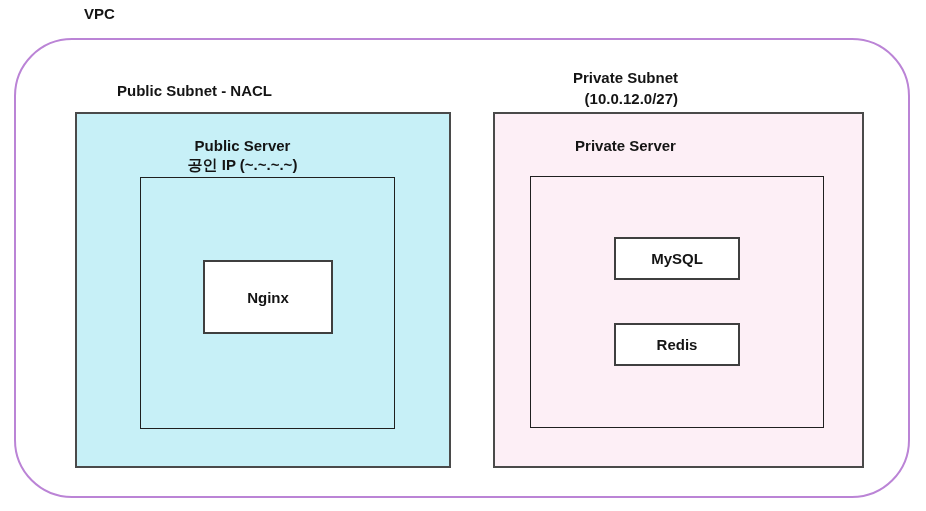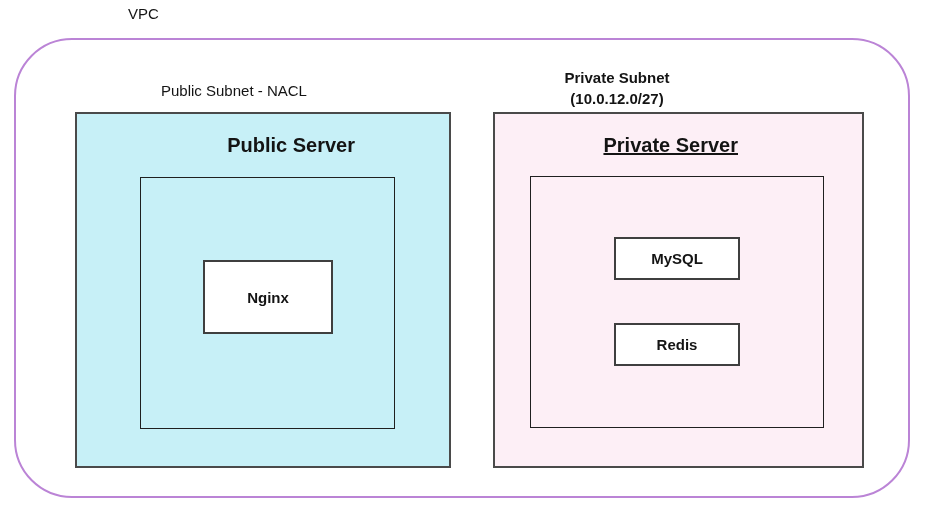--- a/index.html
+++ b/index.html
@@ -11,26 +11,25 @@
   .canvas {
     position: relative;
     width: 926px;
     height: 511px;
     background: #ffffff;
     overflow: hidden;
     color: #141414;
   }
   .label {
     position: absolute;
-    font-weight: normal;
+    font-weight: bold;
     font-size: 15px;
     line-height: 19px;
     white-space: nowrap;
     color: #141414;
-    margin-left: 44px;
   }
   .vpc-box {
     position: absolute;
     left: 14px;
     top: 38px;
     width: 896px;
     height: 460px;
     border: 2px solid #bb84d6;
     border-radius: 58px;
     box-sizing: border-box;
@@ -49,35 +48,35 @@
   .server-box {
     position: absolute;
     border: 1.5px solid #1f1f1f;
     box-sizing: border-box;
     background: transparent;
   }
   .server-box.public  { left: 140px; top: 177px; width: 255px; height: 252px; }
   .server-box.private { left: 530px; top: 176px; width: 294px; height: 252px; }
   .server-label {
     position: absolute;
-    text-align: right;
+    text-align: center;
     font-weight: bold;
-    font-size: 20px;
+    font-size: 15px;
     line-height: 19px;
     width: 225px;
     color: #141414;
   }
   .server-label.public  { left: 130px; top: 136px; }
-  .server-label.private { left: 513px; top: 136px; text-decoration: underline; }
+  .server-label.private { left: 513px; top: 136px; }
   .subnet-label-block {
     position: absolute;
     left: 556px;
     top: 67px;
     width: 122px;
-    text-align: center;
+    text-align: right;
     font-weight: bold;
     font-size: 15px;
     line-height: 21px;
     color: #141414;
   }
   .node {
     position: absolute;
     background: #ffffff;
     border: 2px solid #3f3f3f;
     box-sizing: border-box;
@@ -100,20 +99,21 @@
   <div class="label" style="left:84px; top:4px;">VPC</div>
 
   <div class="vpc-box"></div>
 
   <div class="label" style="left:117px; top:81px;text-align:center;">Public Subnet - NACL</div>
 
   <div class="subnet public"></div>
 
   <div class="server-label public">
     <div>Public Server</div>
+    <div>공인 IP (~.~.~.~)</div>
   </div>
 
   <div class="server-box public"></div>
 
   <div class="node nginx">
     <span>Nginx</span>
   </div>
 
   <div class="subnet-label-block">
     <div>Private Subnet</div>

